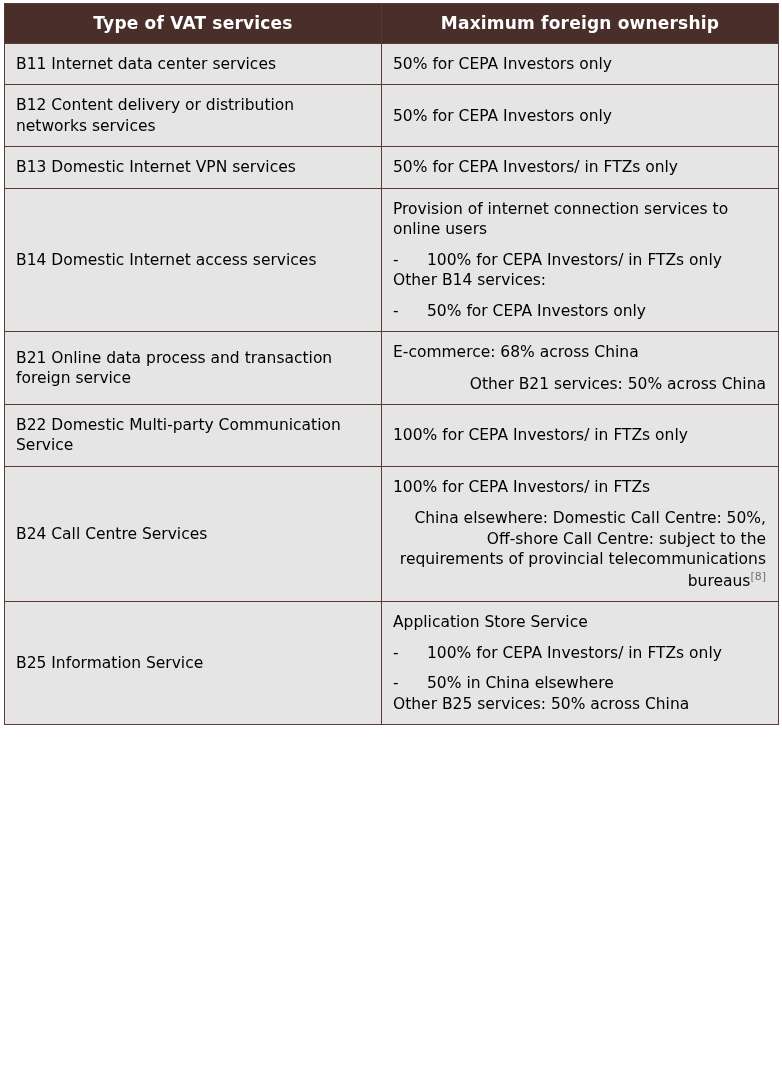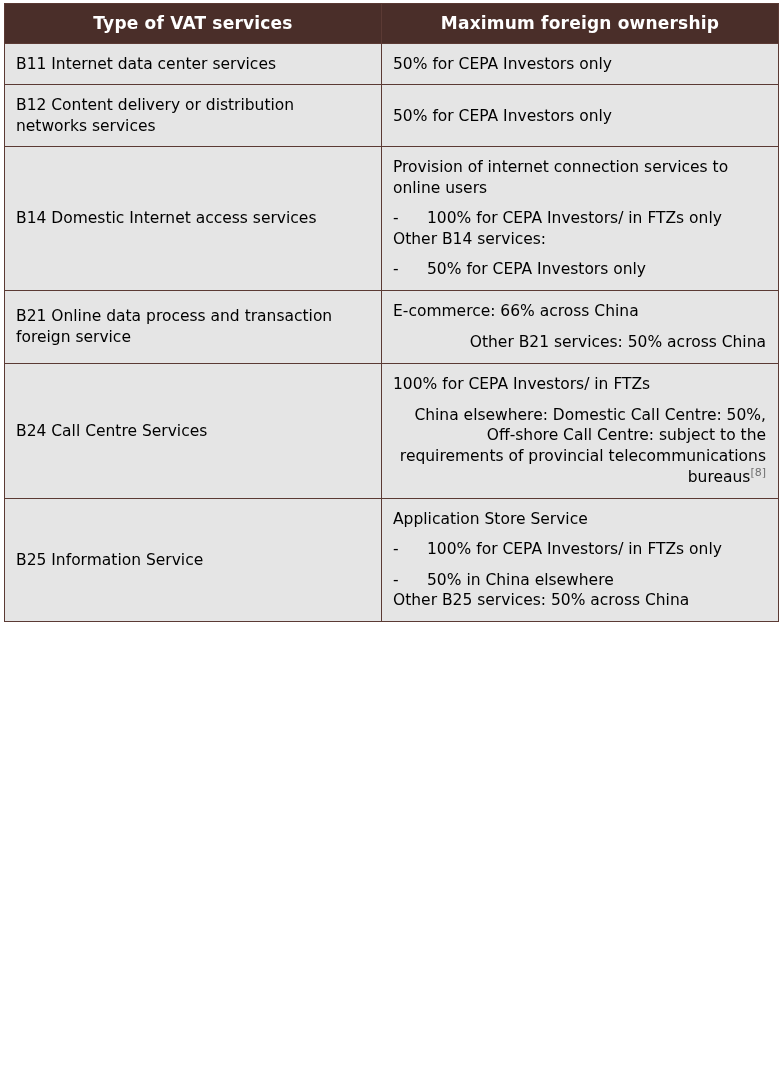--- a/index.html
+++ b/index.html
@@ -97,39 +97,51 @@
             <p><span>50% for CEPA Investors only</span></p>
           </td>
         </tr>
         <tr>
           <td class="left-cell">B12 Content delivery or distribution networks services</td>
           <td class="right-cell tight">
             <p><span>50% for CEPA Investors only</span></p>
           </td>
         </tr>
         <tr>
+          <td class="left-cell">B13 Domestic Internet VPN services</td>
+          <td class="right-cell tight">
+            <p><span>50% for CEPA Investors/ in FTZs only</span></p>
+          </td>
+        </tr>
+        <tr>
           <td class="left-cell">B14 Domestic Internet access services</td>
           <td class="right-cell tight">
             <p><span>Provision of internet connection services to online users</span></p>
             <div class="bullet-row">
               <span class="dash">-</span>
               <span class="btext">100% for CEPA Investors/ in FTZs only</span>
             </div>
             <p><span>Other B14 services:</span></p>
             <div class="bullet-row">
               <span class="dash">-</span>
               <span class="btext">50% for CEPA Investors only</span>
             </div>
           </td>
         </tr>
         <tr>
           <td class="left-cell">B21 Online data process and transaction foreign service</td>
           <td class="right-cell tight">
-            <p><span>E-commerce: 66% across China</span></p>
+            <p><span>E-commerce: 68% across China</span></p>
             <p><span>Other B21 services: 50% across China</span></p>
+          </td>
+        </tr>
+        <tr>
+          <td class="left-cell">B22 Domestic Multi-party Communication Service</td>
+          <td class="right-cell tight">
+            <p><span>100% for CEPA Investors/ in FTZs only</span></p>
           </td>
         </tr>
         <tr>
           <td class="left-cell">B24 Call Centre Services</td>
           <td class="right-cell tight">
             <p><span>100% for CEPA Investors/ in FTZs</span></p>
             <p><span>China elsewhere: Domestic Call Centre: 50%, Off-shore Call Centre: subject to the requirements of provincial telecommunications bureaus</span><span class="fnref">[8]</span></p>
           </td>
         </tr>
         <tr>

